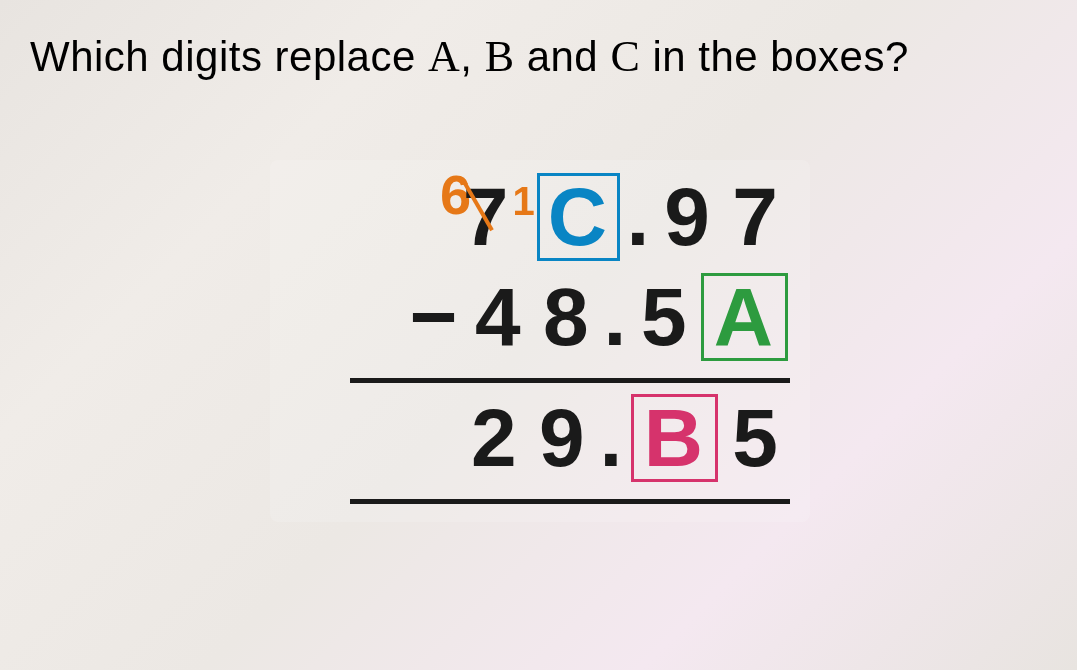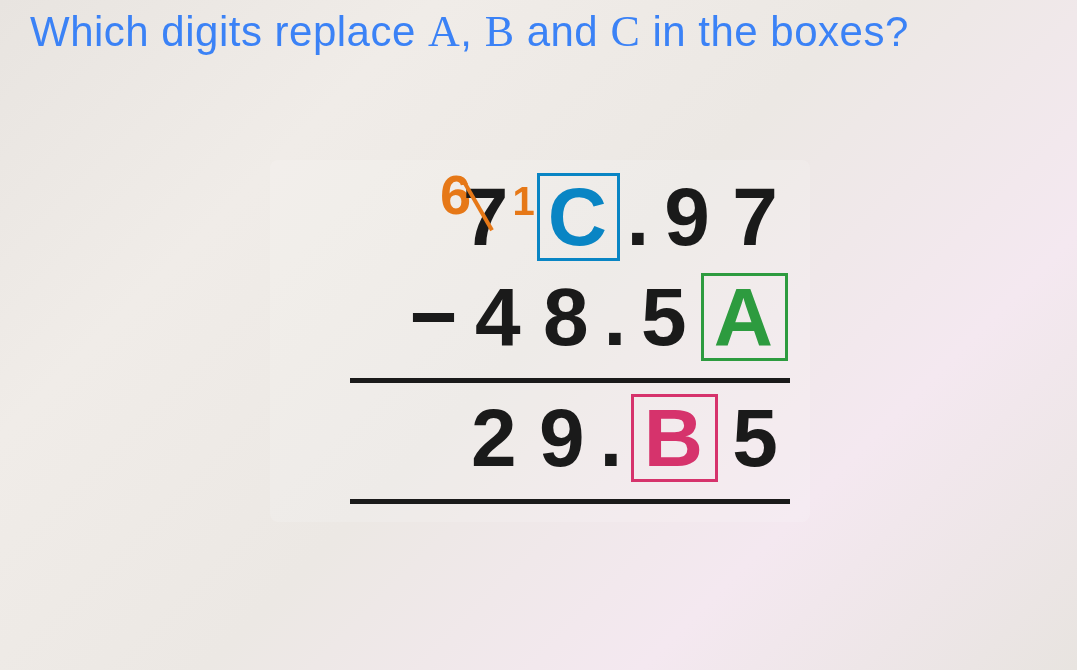--- a/index.html
+++ b/index.html
@@ -10,24 +10,24 @@
     body {
       width: 1077px;
       height: 670px;
       background: linear-gradient(135deg, #e8e4e0 0%, #f0ece8 25%, #ece8e4 50%, #f4e8f0 75%, #e8e4e0 100%);
       font-family: Arial, sans-serif;
       position: relative;
       overflow: hidden;
     }
     .question {
       position: absolute;
-      top: 6px;
+      top: 31px;
       left: 30px;
       font-size: 42px;
-      color: #3b82f6;
+      color: #000000;
       font-weight: 400;
       letter-spacing: 0.5px;
     }
     .question .var {
       font-family: 'Times New Roman', serif;
       font-size: 44px;
     }
     .problem-container {
       position: absolute;
       top: 160px;

